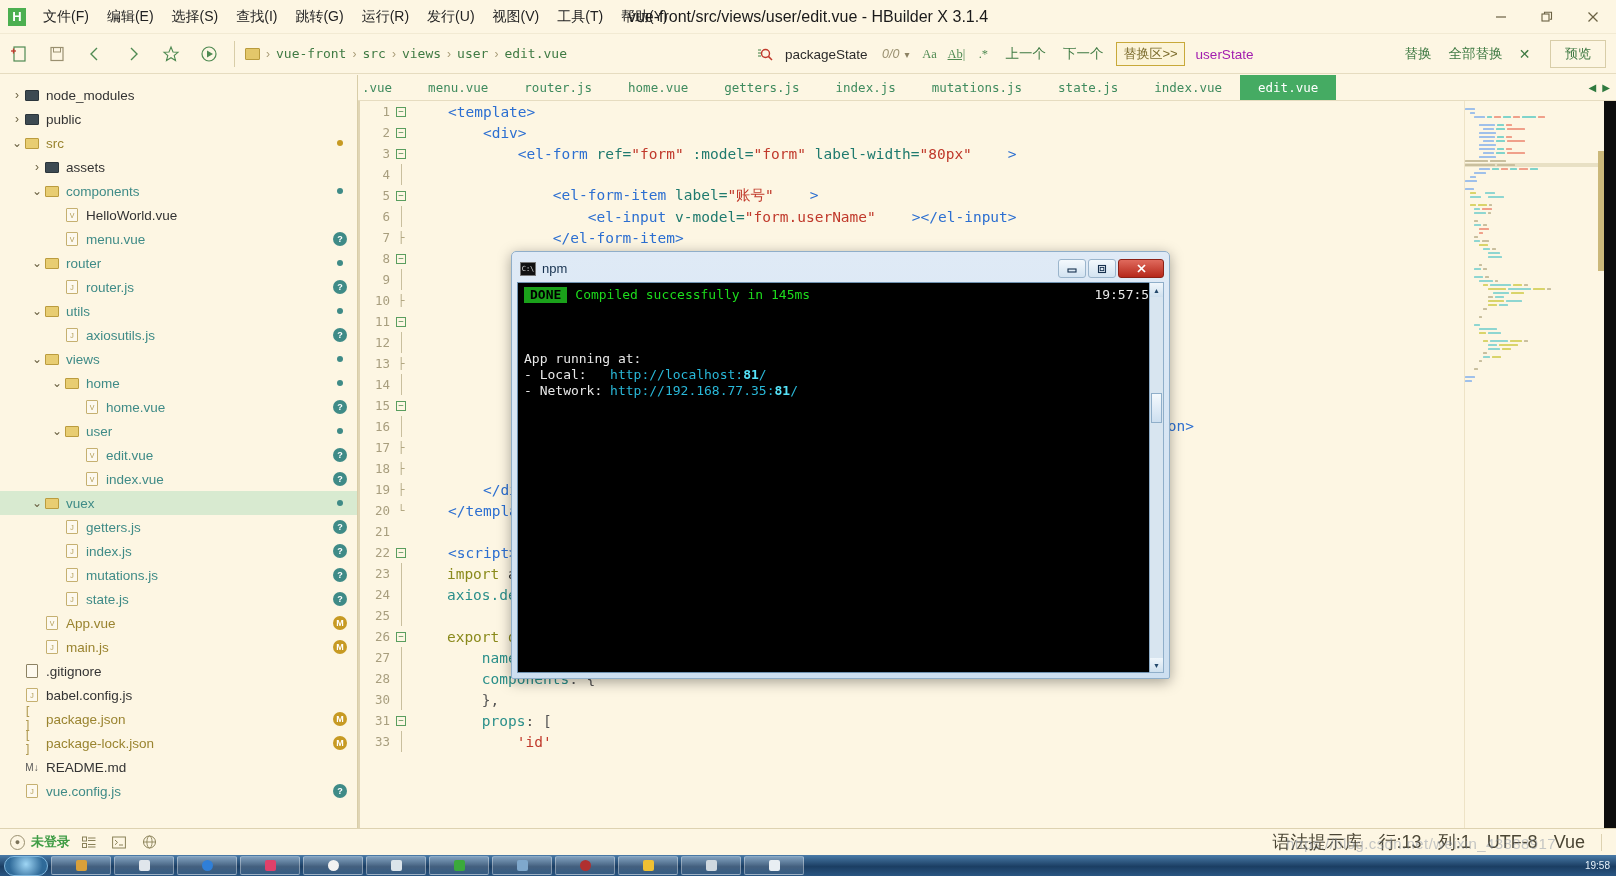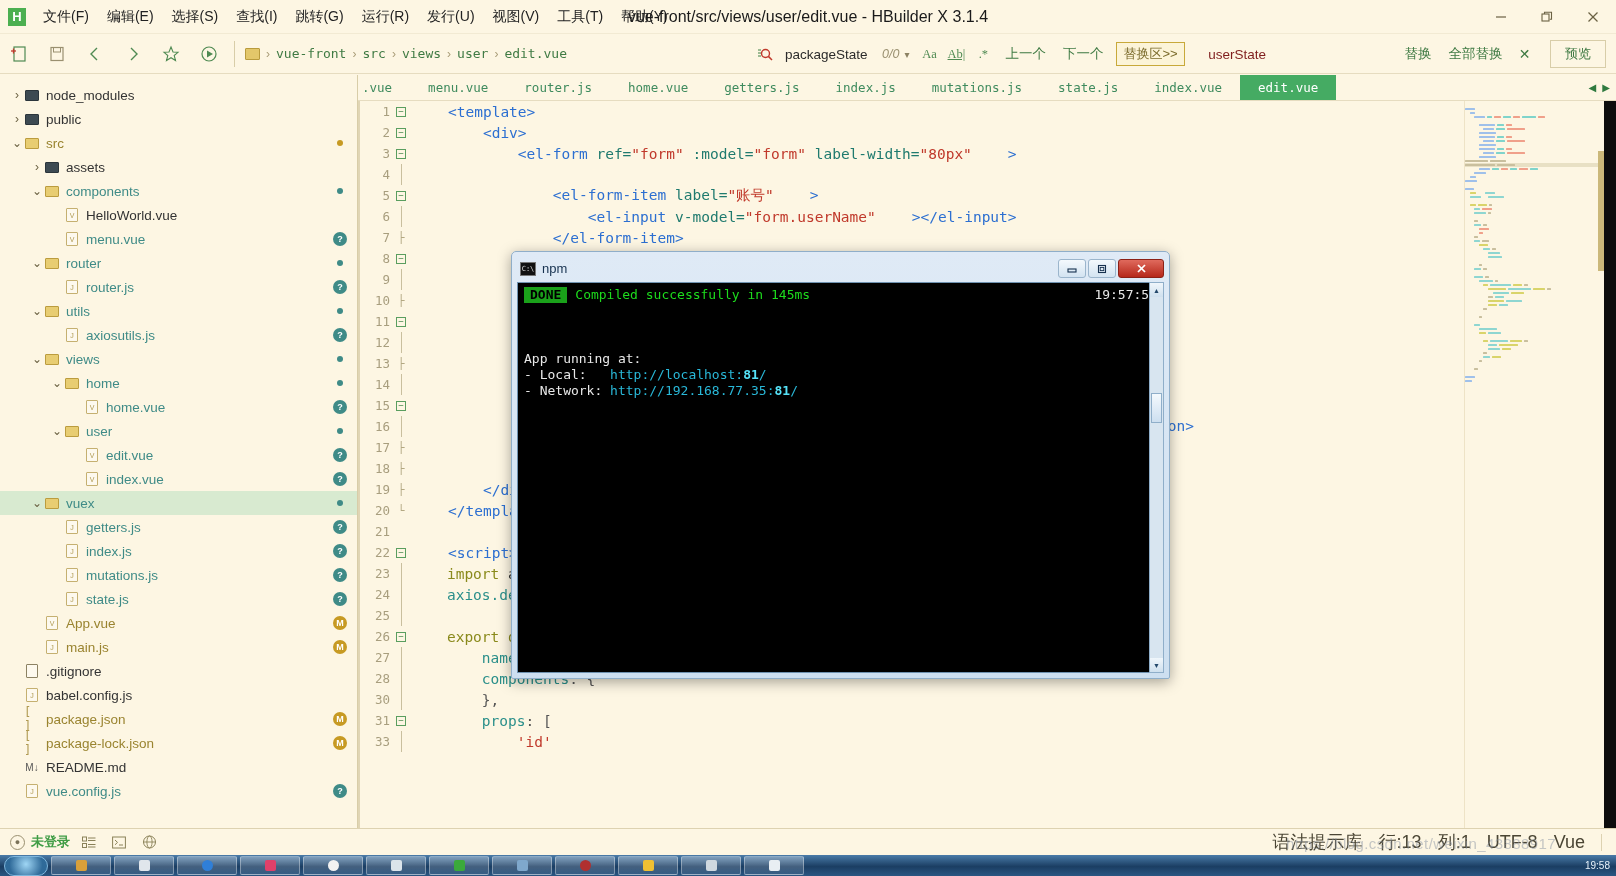--- a/index.html
+++ b/index.html
@@ -139,24 +139,23 @@
     font-size: 13px; color: #7a6a2a;
     border: 1px solid #c8a93a;
     background: #fcf4d8;
     padding: 2px 6px;
     margin: 0 4px;
     cursor: default;
     font-family: "Liberation Sans", sans-serif;
   }
   .replace-input {
     min-width: 95px;
-    font-size: 13.5px; color: #7f1d1d;
+    font-size: 13.5px; color: #a21caf;
     padding: 2px 6px; cursor: text;
     font-family: "Liberation Sans", sans-serif;
-    text-align: center;
   }
   .replace-sp { width: 110px; }
   .find-close {
     width: 26px; height: 26px;
     display: flex; align-items: center; justify-content: center;
     color: #3f7a43; cursor: default; font-size: 14px;
   }
   .preview-btn {
     position: absolute; right: 10px; top: 6px;
     font-size: 13px; color: #3f7a43;

